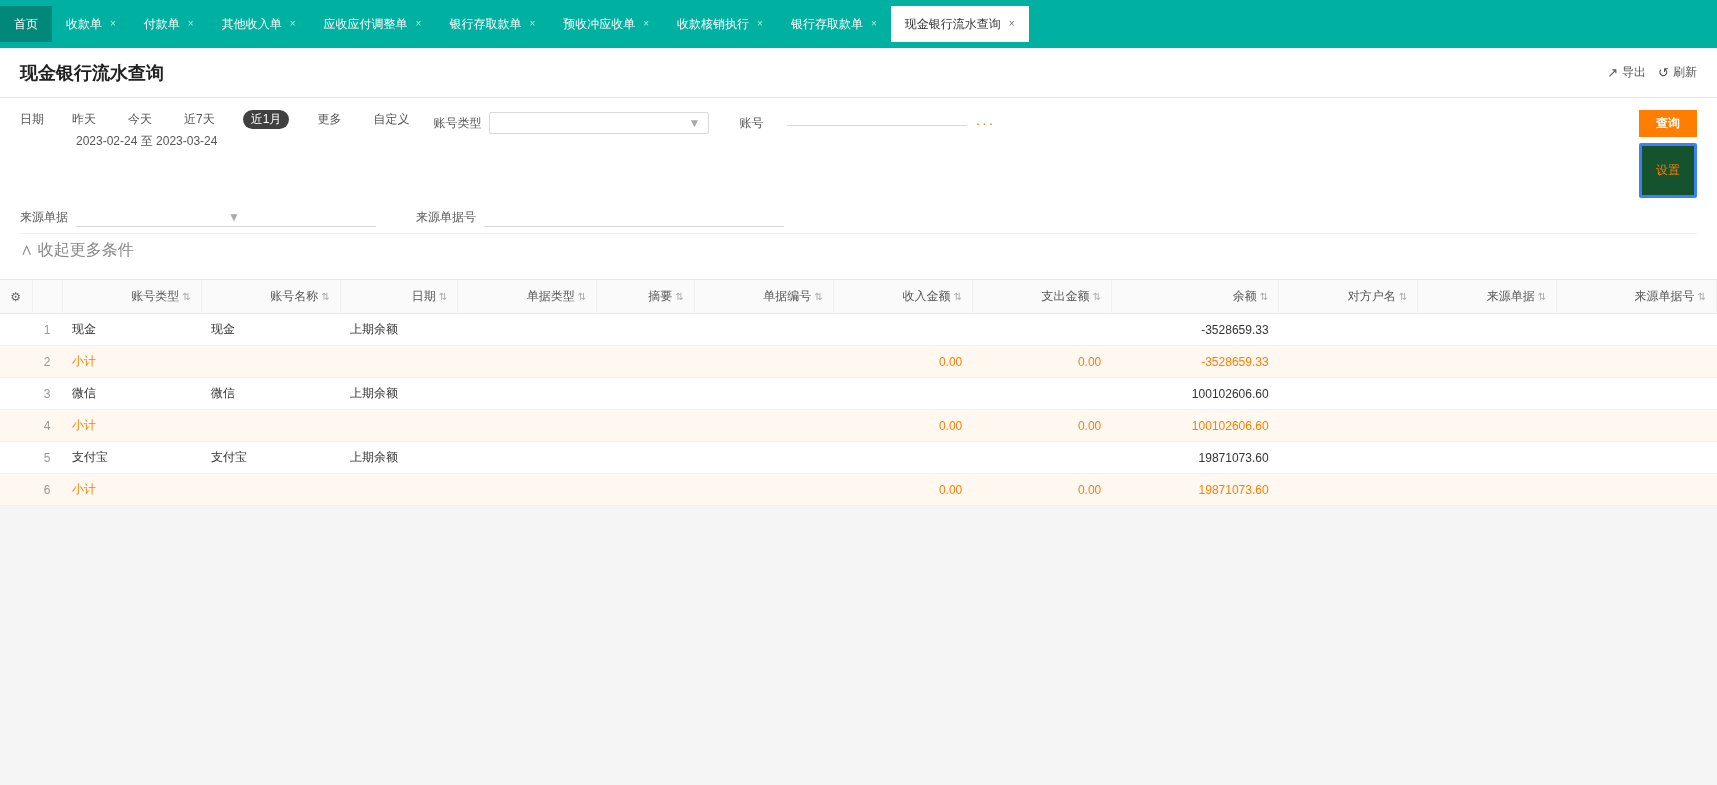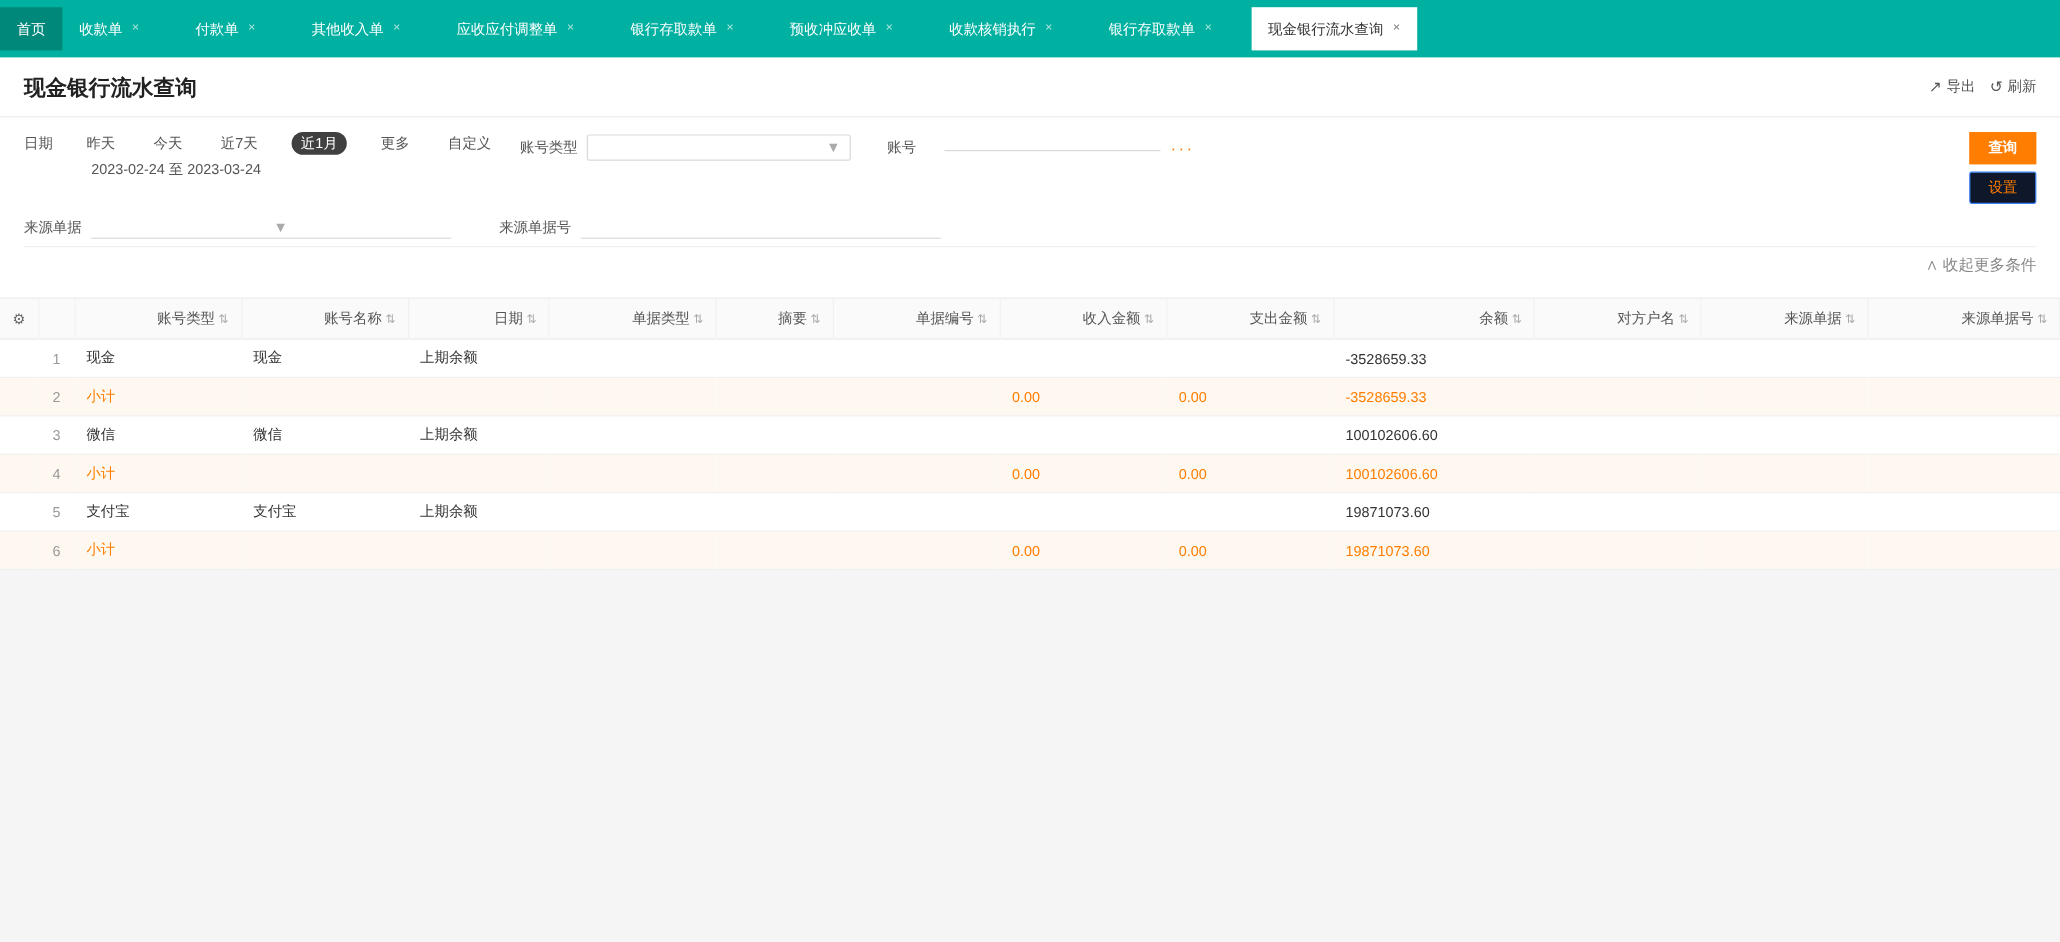--- a/index.html
+++ b/index.html
@@ -119,46 +119,46 @@
       background: #ff7d00;
       color: #fff;
       border: none;
       border-radius: 0;
       padding: 5px 16px;
       cursor: pointer;
       font-size: 12px;
       font-weight: bold;
     }
     .settings-btn {
-      background: #0f172a;
+      background: #14532d;
       color: #ff7d00;
-      border: 1px solid #3b82f6;
+      border: 3px solid #3b82f6;
       border-radius: 2px;
-      padding: 4px 14px;
+      padding: 16px 14px;
       cursor: pointer;
       font-size: 12px;
     }
     .right-btns {
       display: flex;
       flex-direction: column;
       gap: 6px;
       margin-left: auto;
     }
     .dots-btn {
       color: #ff7d00;
       cursor: pointer;
       font-size: 14px;
       letter-spacing: 2px;
     }
     .collapse-bar {
-      text-align: right;
+      text-align: left;
       padding: 6px 0;
       color: #888;
       cursor: pointer;
-      font-size: 13px;
+      font-size: 16px;
       border-top: 1px solid #f0f0f0;
       margin-top: 6px;
     }
 
     
     .table-container {
       background: #fff;
       margin: 0;
       overflow-x: auto;
     }
@@ -194,20 +194,21 @@
     }
     tbody tr.subtotal {
       background: #fff8f0;
     }
     tbody td {
       padding: 7px 10px;
       color: #333;
       white-space: nowrap;
     }
     tbody td.number {
+      text-align: right;
       color: #333;
     }
     tbody td.row-num {
       color: #999;
       text-align: center;
       width: 30px;
     }
     .gear-col {
       width: 32px;
       text-align: center;
@@ -272,21 +273,21 @@
       color: #999;
     }
   </style>
 </head>
 <body>
 
 <div class="top-nav">
   <div class="nav-item home">
     <span>首页</span>
   </div>
-  <div id="nav-tabs-container" style="display: flex; gap: 19px;">
+  <div id="nav-tabs-container" style="display: flex;">
       <div class="nav-item">
         <span>收款单</span>
         <span class="close-x">×</span>
       </div>
       <div class="nav-item">
         <span>付款单</span>
         <span class="close-x">×</span>
       </div>
       <div class="nav-item">
         <span>其他收入单</span>

